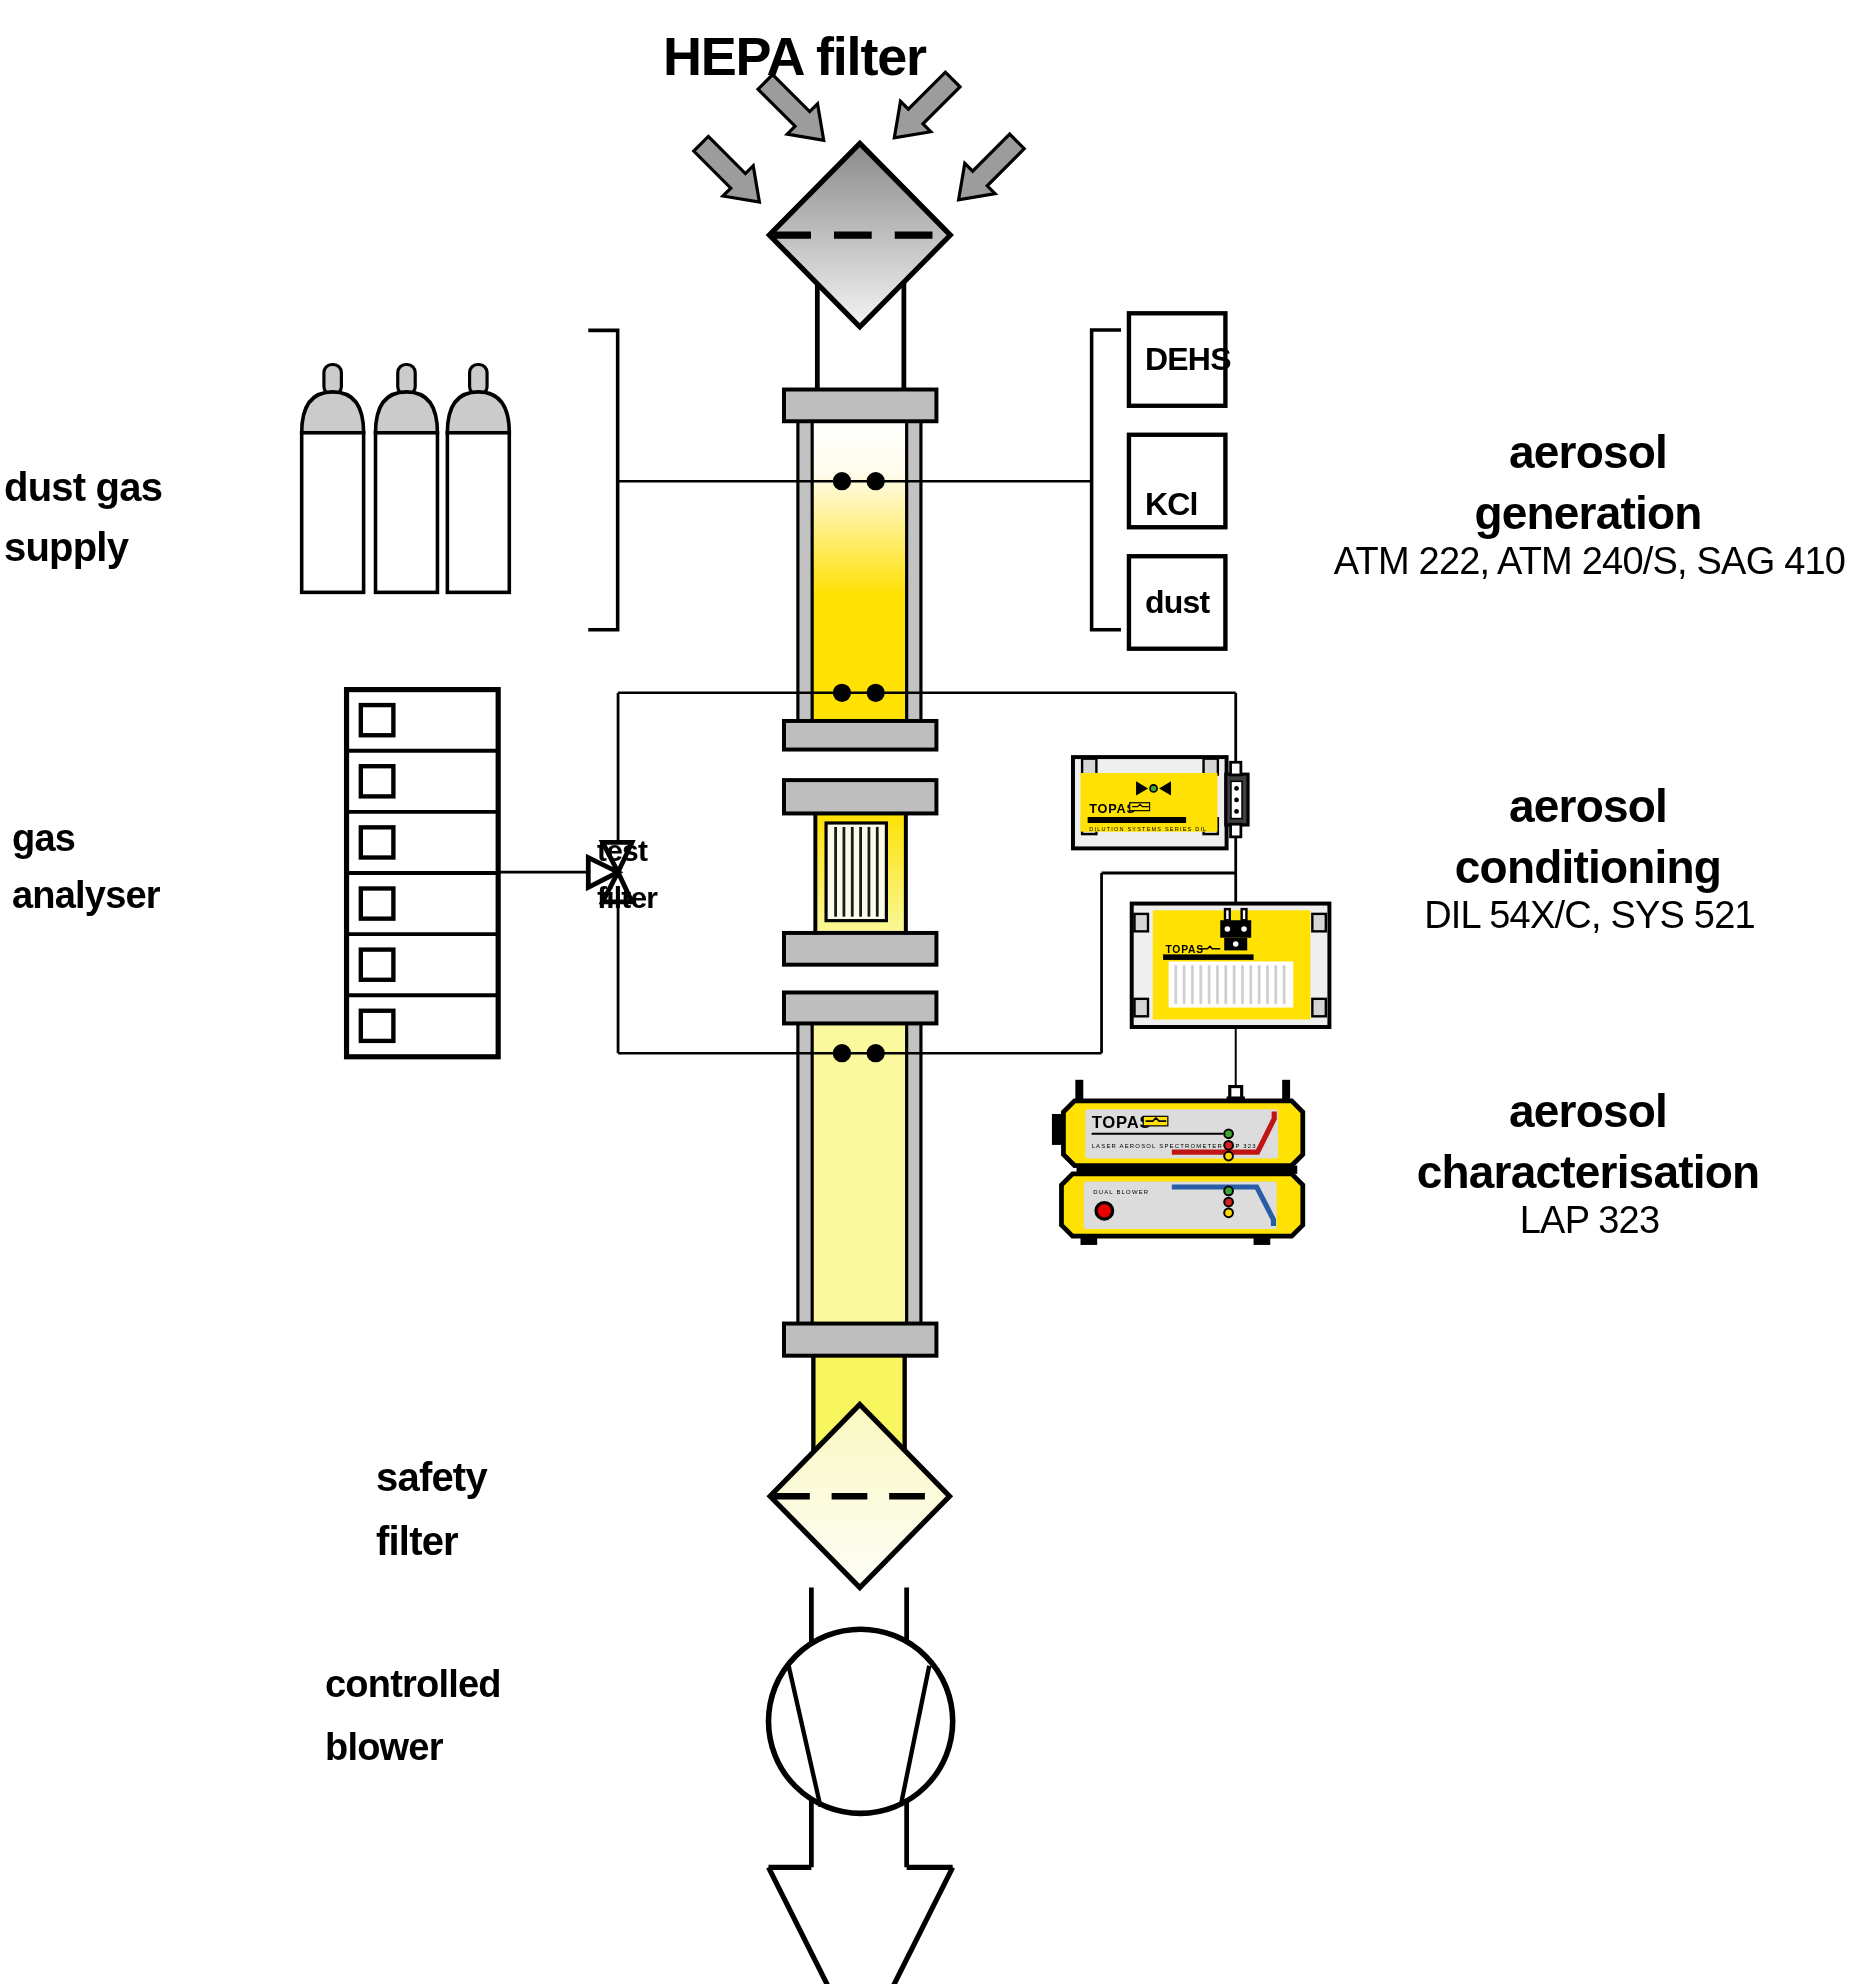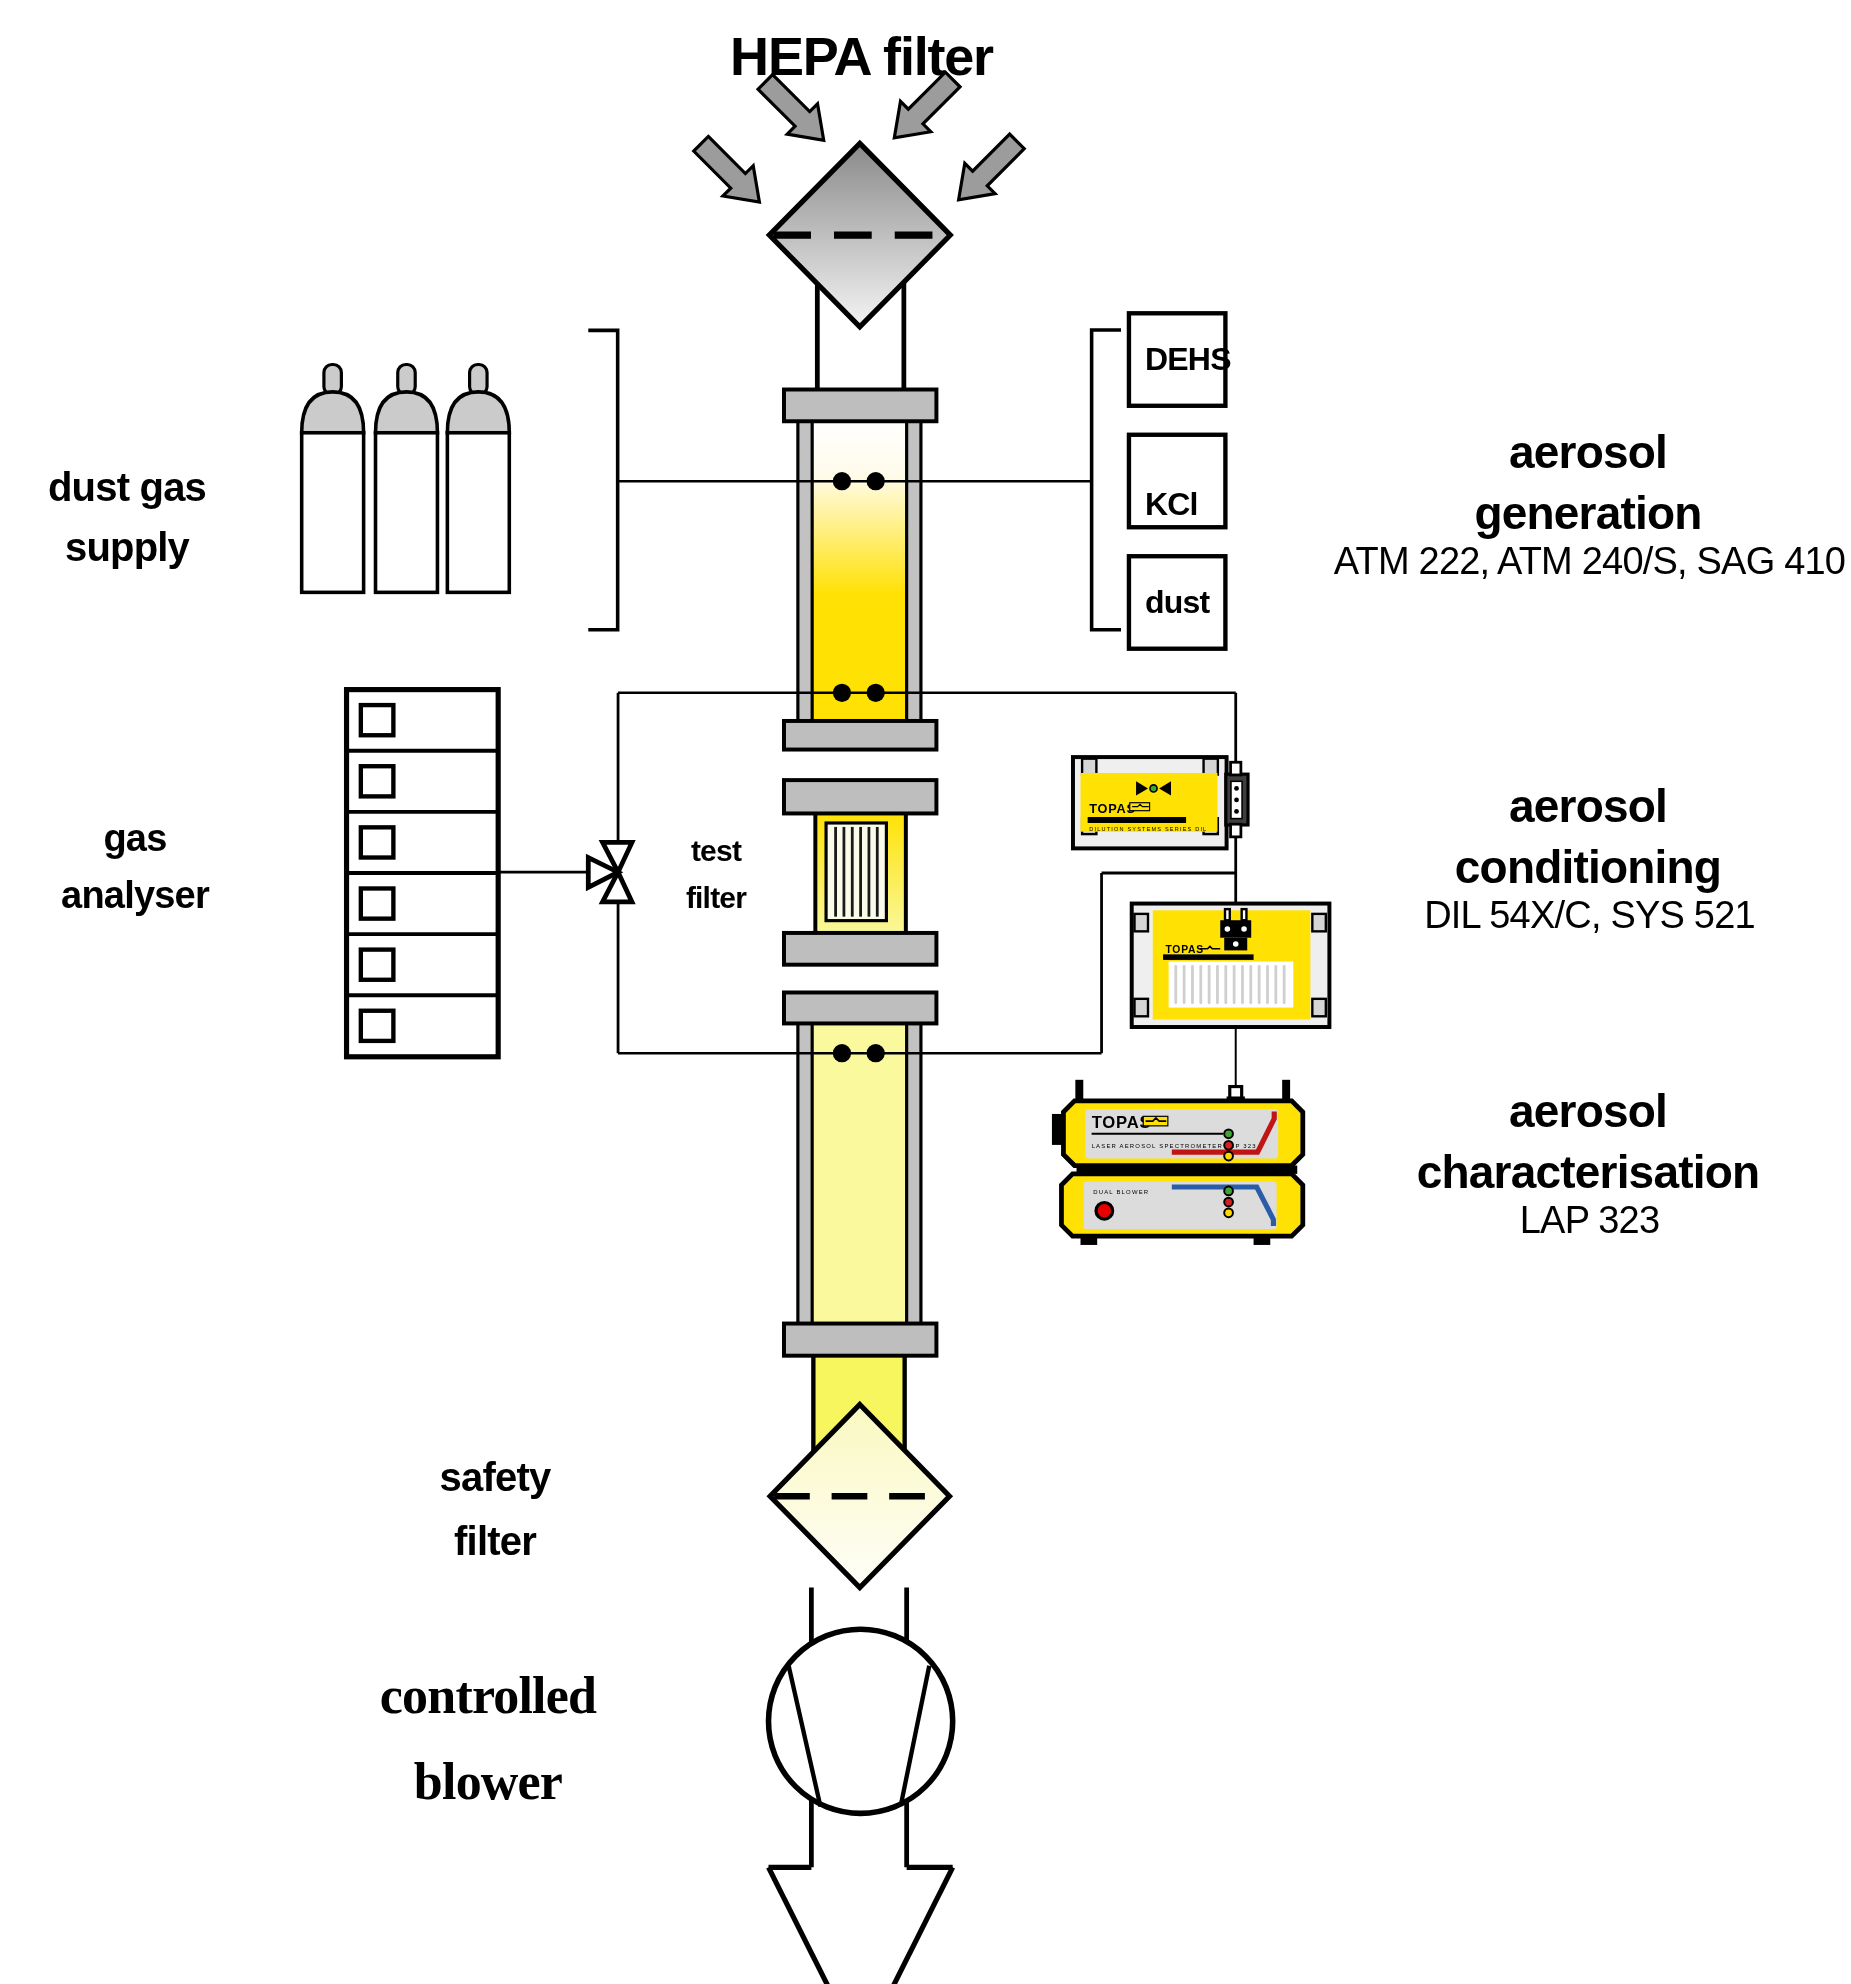--- a/index.html
+++ b/index.html
@@ -1,26 +1,26 @@
 <!DOCTYPE html>
 <html style="font-size:6.4px"><head>
 <meta charset="utf-8">
 <style>
   html,body{margin:0;padding:0;background:#fff;}
   #stage{position:relative;width:1851px;height:2058px;background:#ffffff;overflow:hidden;
          font-family:"Liberation Sans", sans-serif;color:#000;}
   #diagram-svg{position:absolute;left:0;top:0;width:1851px;height:2058px;}
-  .lbl{position:absolute;font-weight:bold;text-align:center;letter-spacing:-0.8px;line-height:1.5;}
+  .lbl{position:absolute;font-weight:bold;letter-spacing:-0.8px;line-height:1.5;}
   .lbl div{white-space:nowrap;}
   #hepa-title{left:663px;top:16px;width:397px;font-size:54px;letter-spacing:-1.2px;}
   #lbl-test-gas{left:4px;top:457px;width:246px;font-size:40px;}
   #lbl-gas-analyser{left:12px;top:810px;width:246px;font-size:38px;}
   #lbl-test-filter{left:597px;top:828px;width:238px;font-size:30px;line-height:1.55;}
   #lbl-safety-filter{left:376px;top:1445px;width:238px;font-size:40px;line-height:1.6;}
-  #lbl-controlled-blower{left:349px;top:1653px;width:278px;font-size:52px;line-height:1.65;font-family:Liberation Serif, serif;}
+  #lbl-controlled-blower{left:325px;top:1653px;width:278px;font-size:38px;line-height:1.65;}
   .heading{position:absolute;width:556px;text-align:center;font-weight:bold;font-size:46px;
            letter-spacing:-0.8px;line-height:1.33;}
   .models{position:absolute;width:595px;text-align:center;font-weight:normal;font-size:38px;
           letter-spacing:-0.8px;white-space:nowrap;}
   #gen-heading{left:1310px;top:422px;}
   #gen-models{left:1292px;top:540px;}
   #cond-heading{left:1310px;top:776px;}
   #cond-models{left:1292px;top:894px;}
   #char-heading{left:1310px;top:1081px;}
   #char-models{left:1292px;top:1199px;}

